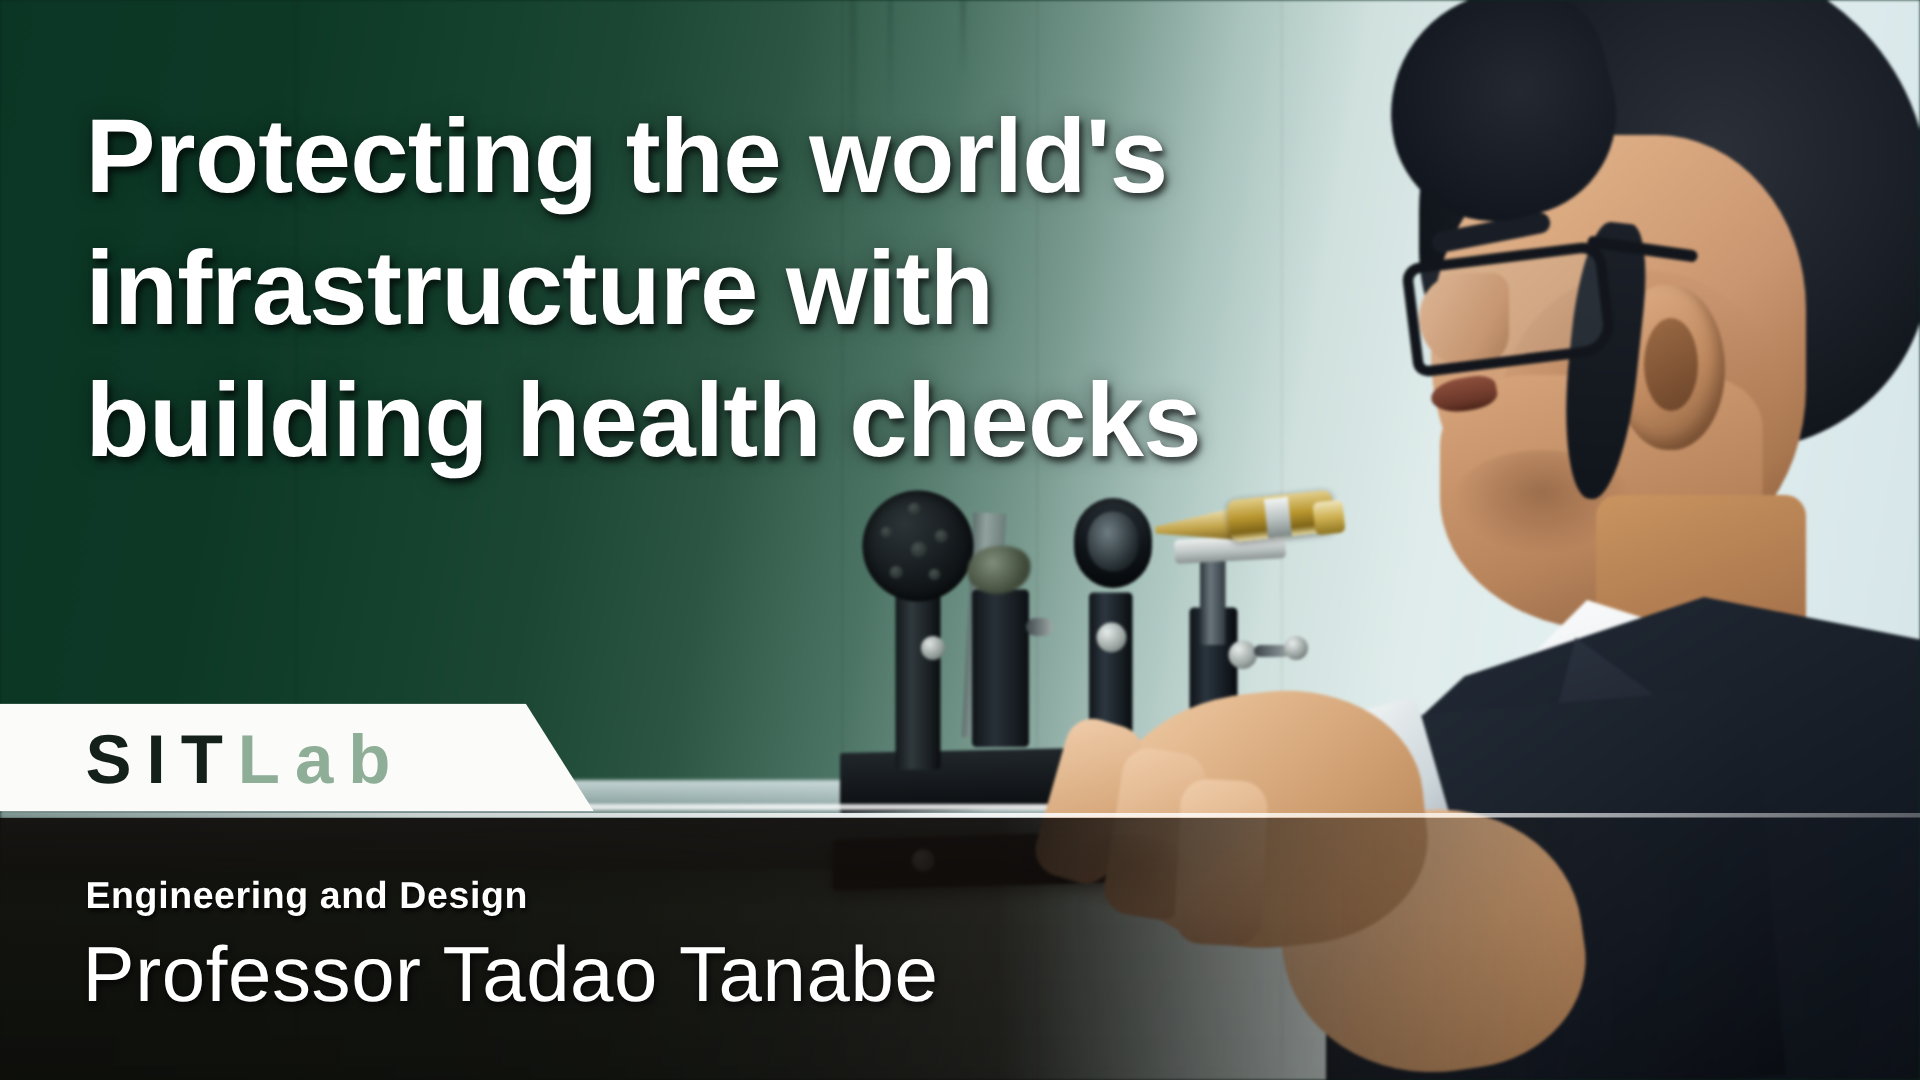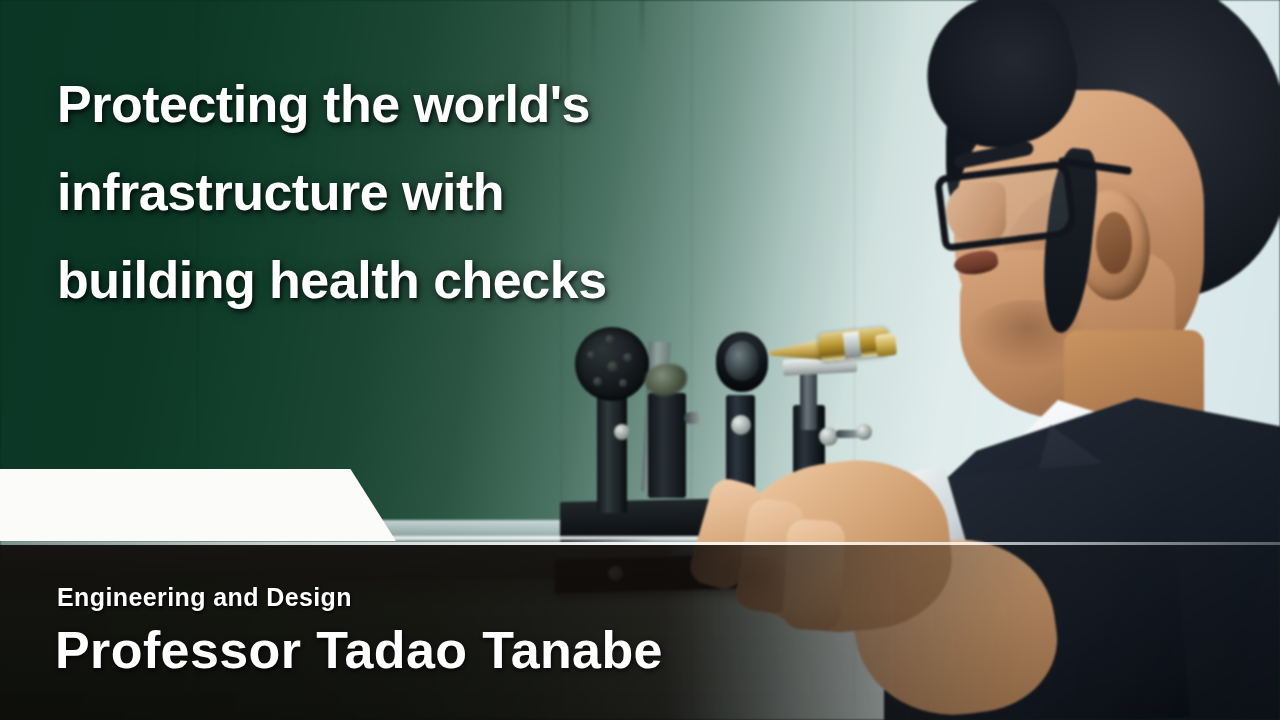--- a/index.html
+++ b/index.html
@@ -423,21 +423,21 @@
   
   .photo-soft { filter:blur(.9px); }
 
   
   .title {
     position:absolute;
     left:57px; top:60px;
     width:930px;
     font-family:"Liberation Sans", sans-serif;
     font-weight:700;
-    font-size:52px;
+    font-size:70px;
     line-height:88px;
     letter-spacing:-0.5px;
     color:#ffffff;
     text-shadow:
       2px 3px 4px rgba(0,0,0,.65),
       0 0 14px rgba(0,0,0,.35);
     white-space:pre-line;
   }
 
   
@@ -491,21 +491,21 @@
     font-weight:700;
     font-size:25px;
     letter-spacing:.4px;
     color:#ffffff;
     text-shadow:1px 2px 3px rgba(0,0,0,.85);
   }
   .presenter {
     position:absolute;
     left:55px; top:620px;
     font-family:"Liberation Sans", sans-serif;
-    font-weight:700;
+    font-weight:400;
     font-size:52px;
     letter-spacing:.4px;
     color:#ffffff;
     text-shadow:1px 2px 5px rgba(0,0,0,.8);
   }
 </style>
 </head>
 <body>
 
 <div id="stage">
@@ -594,20 +594,23 @@
     <div class="finger f2"></div>
     <div class="finger f3"></div>
     <div class="thumb-shade"></div>
   </div>
 
   <div class="title">Protecting the world's
 infrastructure with
 building health checks</div>
 
   <div class="sit-tab"></div>
+  <div class="sit-logo">
+    <span class="sit-dark">SIT</span><span class="sit-light">Lab</span>
+  </div>
 
   <div class="bottom-band fadeR"></div>
   <div class="band-hairline"></div>
 
   <div class="dept">Engineering and Design</div>
 
   <div class="presenter">Professor Tadao Tanabe</div>
 
 </div>
 

